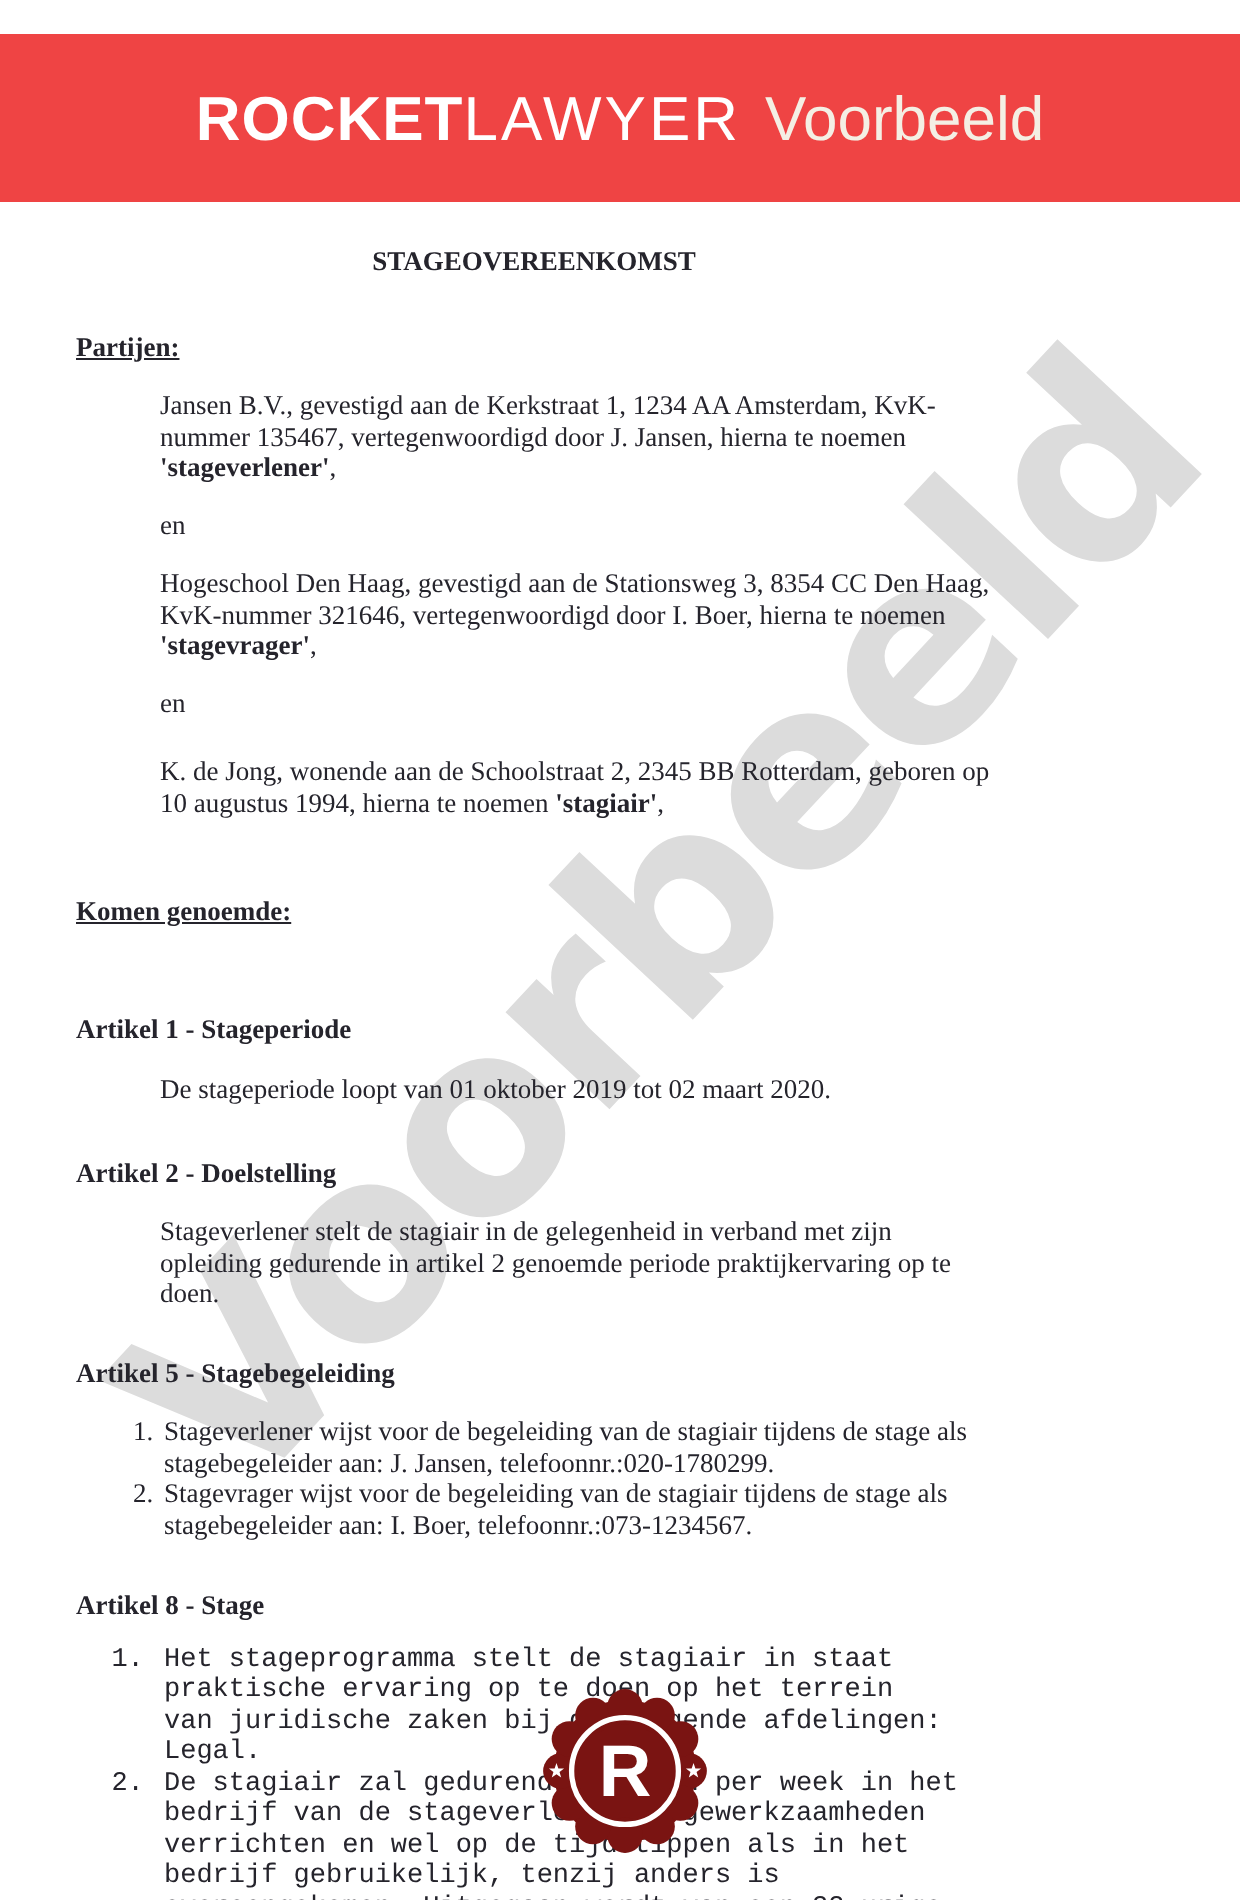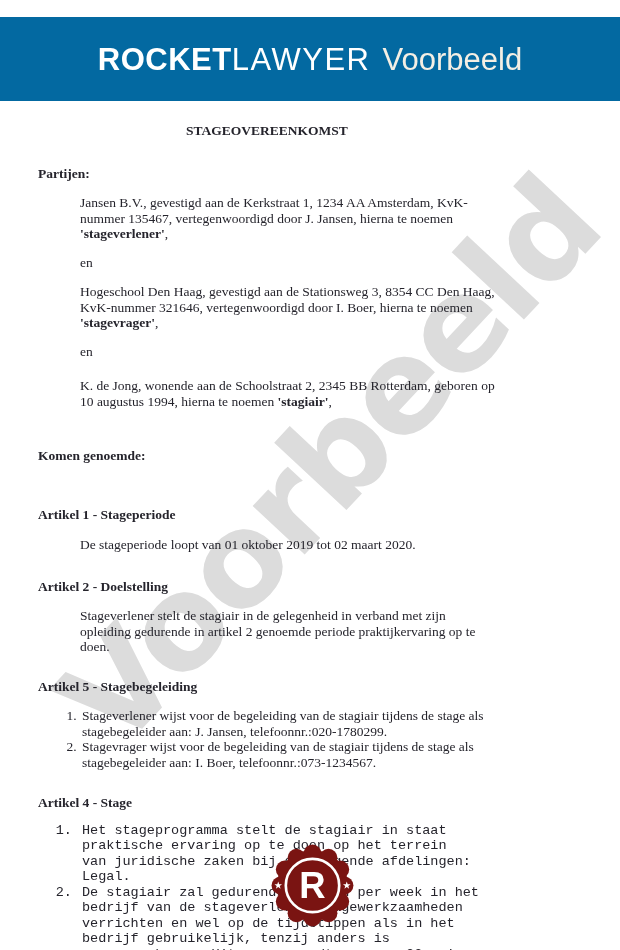--- a/index.html
+++ b/index.html
@@ -28,21 +28,21 @@
     z-index: 0; user-select: none; pointer-events: none;
   }
 
   
   .doc {
     position: absolute; top: 101px; left: 0; width: 560px; box-sizing: border-box;
     padding: 0 64px 0 38px; z-index: 1;
     font-size: 13.5px; line-height: 15.5px; color: #25242c;
   }
   .doc-title { margin: 22px 0 0 0; text-align: center; font-weight: bold; font-size: 13.5px; }
-  .heading   { margin: 0; font-weight: bold; }
+  .heading   { margin: 0; font-weight: bold; text-decoration: underline; }
   .m-partijen { margin-top: 27px; }
   .m-komen    { margin-top: 39px; }
   .para   { margin: 0; }
   .indent { margin-left: 42px; }
   .p1 { margin-top: 14px; }
   .en1 { margin-top: 13px; }
   .p2 { margin-top: 14px; }
   .en2 { margin-top: 13px; }
   .p3 { margin-top: 19px; }
   .art-heading { margin: 0; font-weight: bold; font-size: 13.5px; }
@@ -58,21 +58,21 @@
   
   .seal { position: absolute; left: 268px; top: 841px; width: 89px; height: 89px; z-index: 2; }
 </style>
 </head>
 <body>
 
 <div class="page">
 
   <div class="watermark" style="color: rgb(220, 220, 220);">Voorbeeld</div>
 
-  <header class="banner" style="background: #0369a1;">
+  <header class="banner" style="background: #ef4444;">
     <div class="brand">
       <span class="brand-rocket">ROCKET</span><span class="brand-lawyer">LAWYER</span><span class="brand-suffix">Voorbeeld</span>
     </div>
   </header>
 
   <main class="doc">
 
     <h1 class="doc-title">STAGEOVEREENKOMST</h1>
 
     <p class="heading m-partijen">Partijen:</p>
@@ -101,21 +101,21 @@
 
     <section>
       <h2 class="art-heading a3h">Artikel 5 - Stagebegeleiding</h2>
       <ol class="clauses">
         <li>Stageverlener wijst voor de begeleiding van de stagiair tijdens de stage als stagebegeleider aan: J. Jansen, telefoonnr.:020-1780299.</li>
         <li>Stagevrager wijst voor de begeleiding van de stagiair tijdens de stage als stagebegeleider aan: I. Boer, telefoonnr.:073-1234567.</li>
       </ol>
     </section>
 
     <section>
-      <h2 class="art-heading a4h">Artikel 4 - Stage</h2>
+      <h2 class="art-heading a4h">Artikel 8 - Stage</h2>
       <ol class="clauses a4">
         <li>Het stageprogramma stelt de stagiair in staat praktische ervaring op te doen op het terrein
 van juridische zaken bij de volgende afdelingen: Legal.</li>
         <li>De stagiair zal gedurende 4 dagen per week in het bedrijf van de stageverlener stagewerkzaamheden verrichten en wel op de tijdstippen als in het bedrijf gebruikelijk, tenzij anders is overeengekomen. Uitgegaan wordt van een 32-urige werkweek. De werktijden zijn van 08.00 uur tot 17.00 uur.</li>
       </ol>
     </section>
 
   </main>
 
   <svg class="seal" viewBox="0 0 100 100" xmlns="http://www.w3.org/2000/svg" aria-hidden="true">

